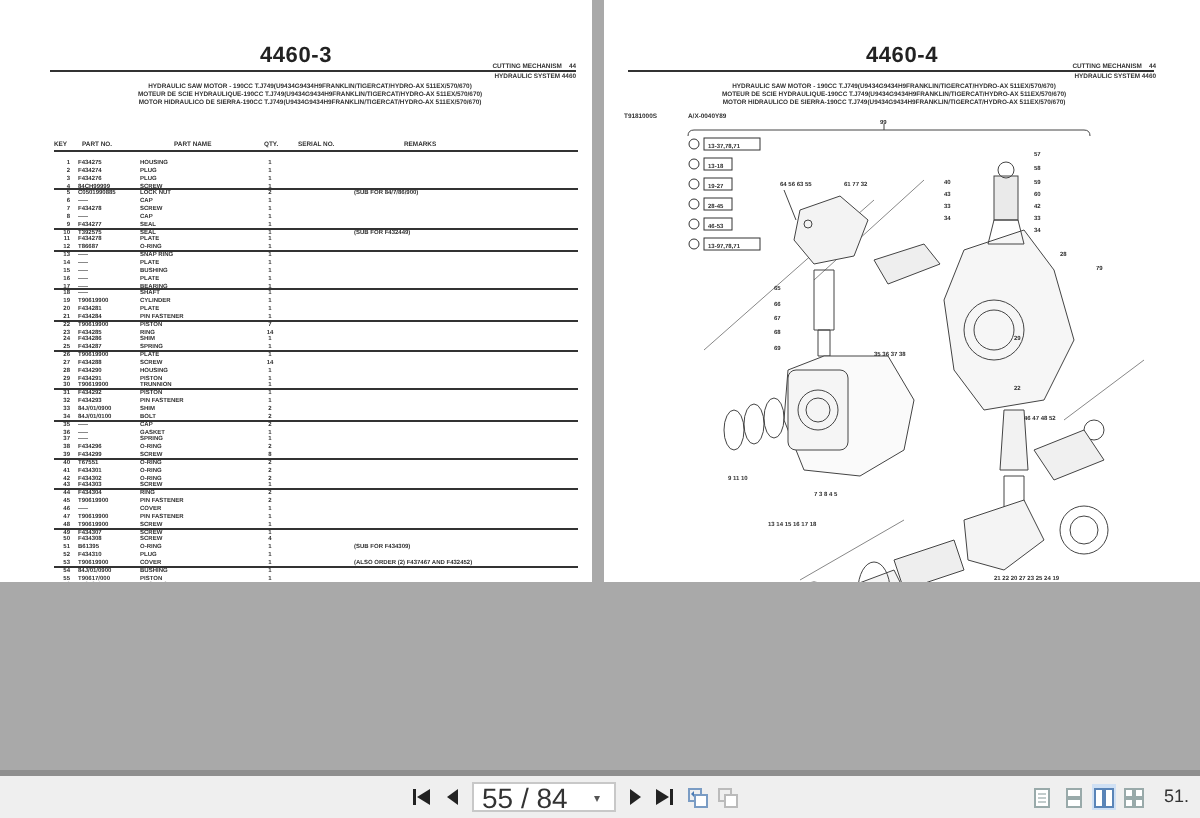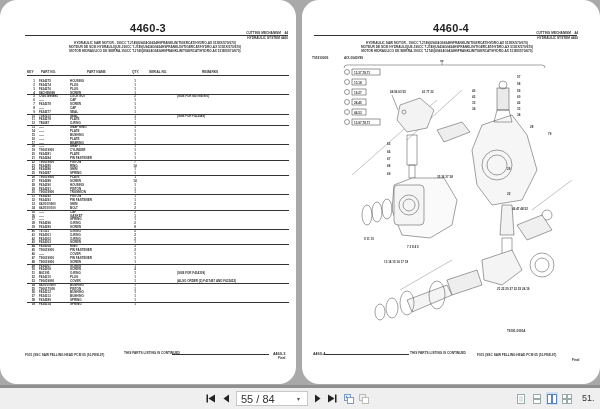--- a/index.html
+++ b/index.html
@@ -1,18 +1,18 @@
 <!DOCTYPE html>
 <html><head>
 <meta charset="utf-8">
 <style>
   * { box-sizing: border-box; margin: 0; padding: 0; }
   html, body { width: 600px; height: 409px; overflow: hidden; background: #a9a9a9; font-family: "Liberation Sans", sans-serif; }
   #viewer { position: absolute; left: 0; top: 0; width: 600px; height: 387px; background: #a9a9a9; overflow: hidden; }
-  .page { position: absolute; top: 0; height: 384px; background: #fff; overflow: hidden; border-radius: 17px; }
+  .page { position: absolute; top: 0; height: 291px; background: #fff; overflow: hidden; }
   #page-left { left: 0; width: 296px; }
   #page-right { left: 302px; width: 298px; }
   .pg-title { position: absolute; top: 22px; width: 100%; text-align: center; font-size: 11px; font-weight: bold; color: #222; letter-spacing: 0.3px; }
   .rule { position: absolute; height: 1px; background: #333; }
   .tiny { position: absolute; font-size: 3.2px; line-height: 4px; color: #333; white-space: nowrap; font-weight: bold; }
   .tiny.c { text-align: center; }
   .tiny.r { text-align: right; }
 
   
   #parts-table { position: absolute; left: 27px; top: 80px; width: 262px; }
@@ -30,21 +30,21 @@
   .footer { position: absolute; top: 353px; font-size: 3.2px; font-weight: bold; color: #333; white-space: nowrap; }
 
   
   #diagram { position: absolute; left: 10px; top: 60px; width: 282px; height: 275px; }
 
   
   #toolbar-divider { position: absolute; left: 0; top: 385px; width: 600px; height: 3px; background: #8f8f8f; }
   #toolbar { position: absolute; left: 0; top: 388px; width: 600px; height: 21px; background: #efefef; }
   .tb-btn { position: absolute; top: 4px; height: 13px; display: flex; align-items: center; justify-content: center; cursor: pointer; }
   #page-input-wrap { position: absolute; left: 236px; top: 3px; width: 72px; height: 15px; background: #fff; border: 1px solid #c8c8c8; display: flex; align-items: center; }
-  #page-input { border: none; outline: none; width: 56px; font-size: 11px; color: #333; padding-left: 4px; background: transparent; font-family: "Liberation Sans", sans-serif; }
+  #page-input { border: none; outline: none; width: 56px; font-size: 14px; color: #333; padding-left: 4px; background: transparent; font-family: "Liberation Sans", sans-serif; }
   #page-dropdown { font-size: 6px; color: #555; margin-left: 4px; }
   #zoom-value { position: absolute; left: 582px; top: 5px; font-size: 9px; color: #333; white-space: nowrap; }
   .layout-btn { position: absolute; top: 4px; width: 12px; height: 13px; display: flex; align-items: center; justify-content: center; }
   .layout-btn.active { background: #cfe0f4; }
 </style>
 </head>
 <body>
 
 <div id="viewer">
 

